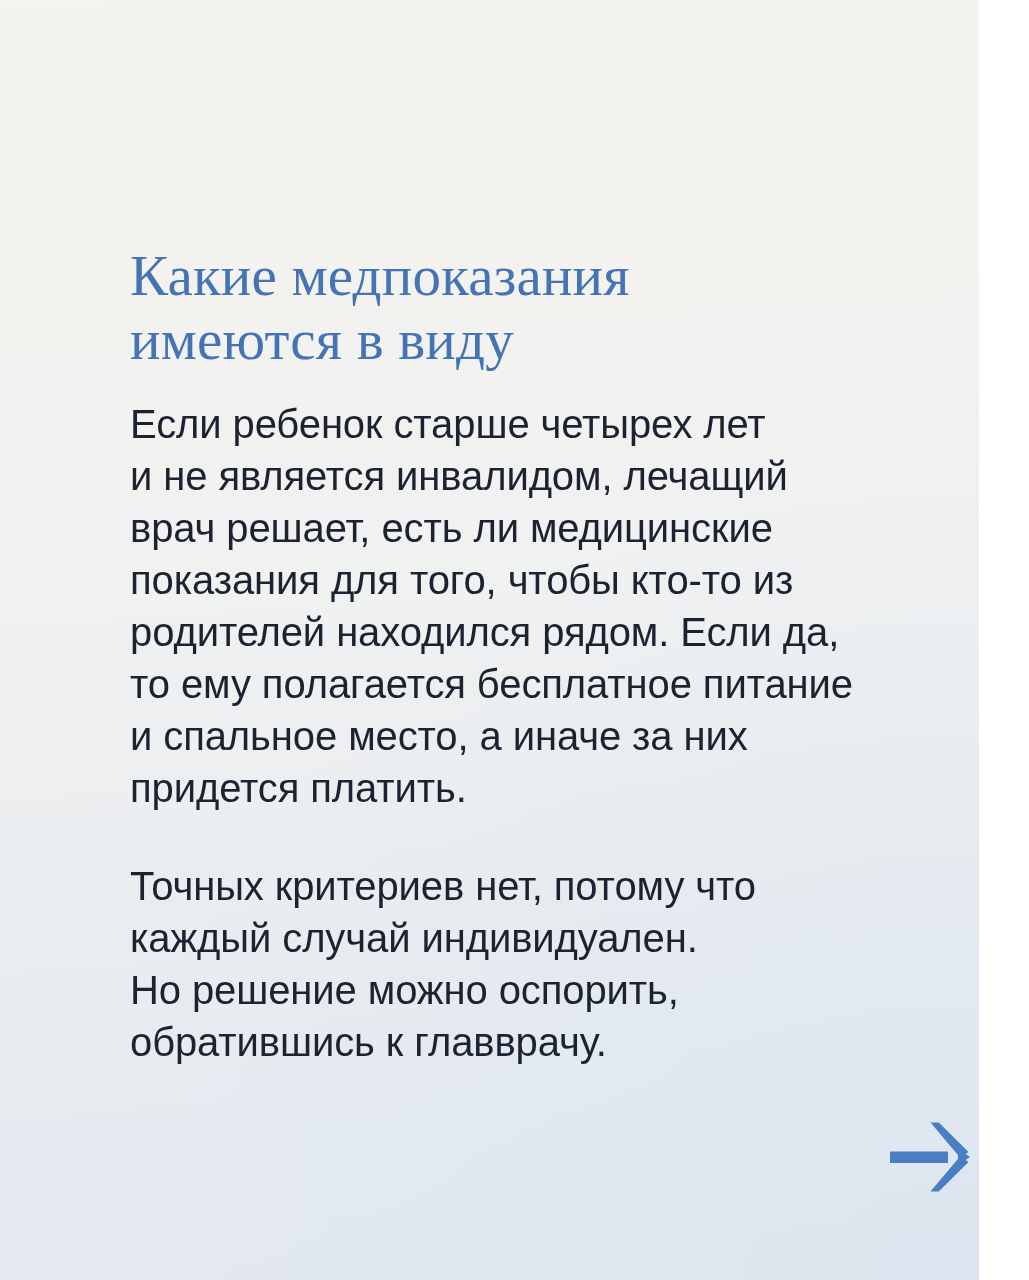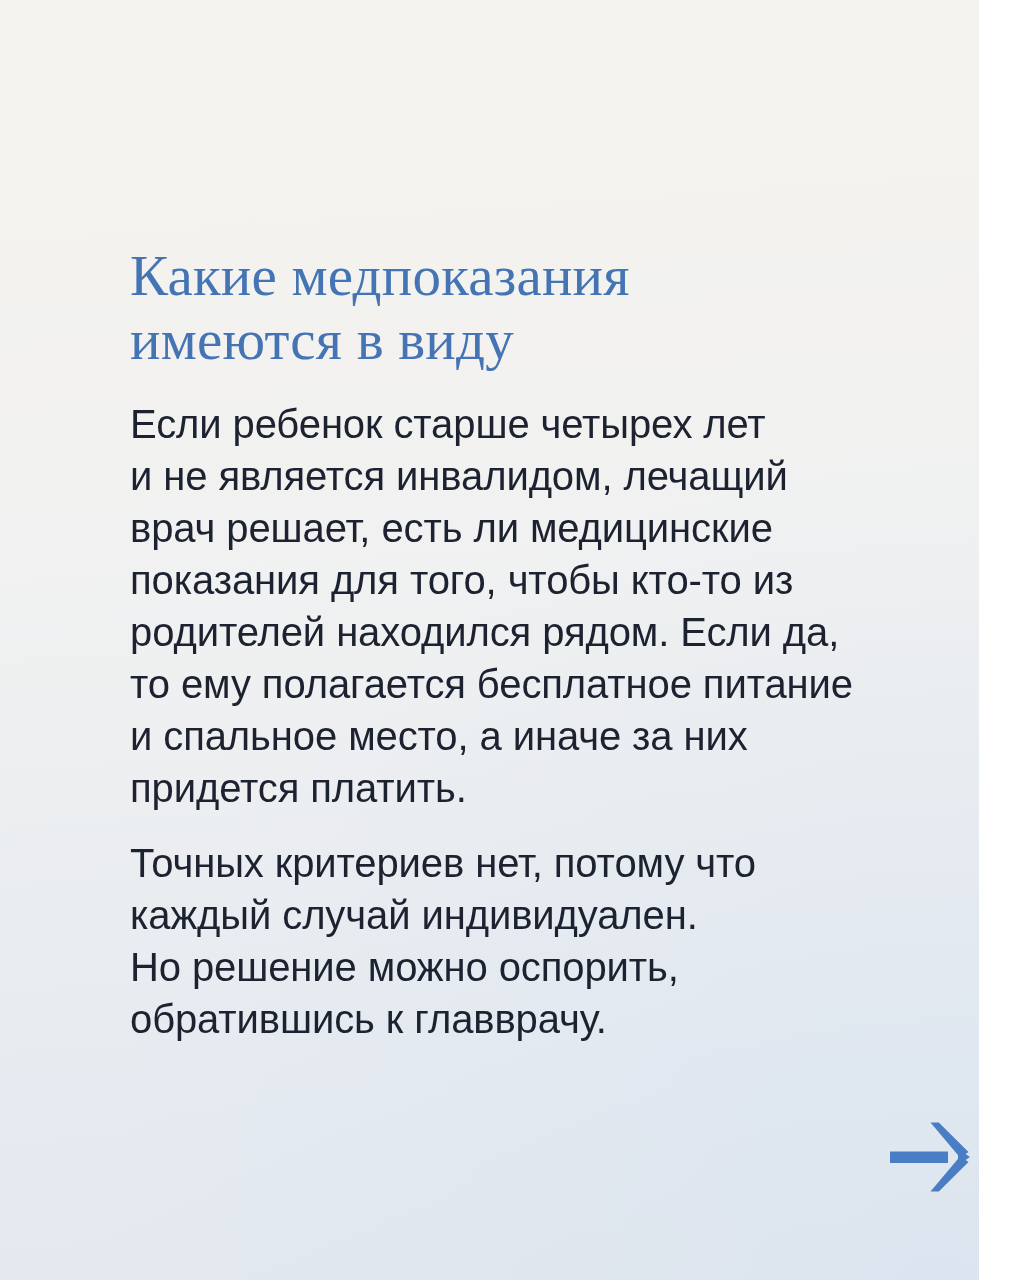--- a/index.html
+++ b/index.html
@@ -71,21 +71,21 @@
     font-family: Liberation Sans, sans-serif;
     font-weight: 400;
     font-size: 40px;
     line-height: 52px;
     letter-spacing: -0.1px;
     color: #1c2230;
     white-space: pre-line;
   }
 
   .body-copy + .body-copy {
-    margin-top: 23px;
+    margin-top: 46px;
   }
 
   .next-arrow {
     position: absolute;
     left: 886px;
     top: 1122px;
     width: 86px;
     height: 70px;
     z-index: 3;
     background: none;

